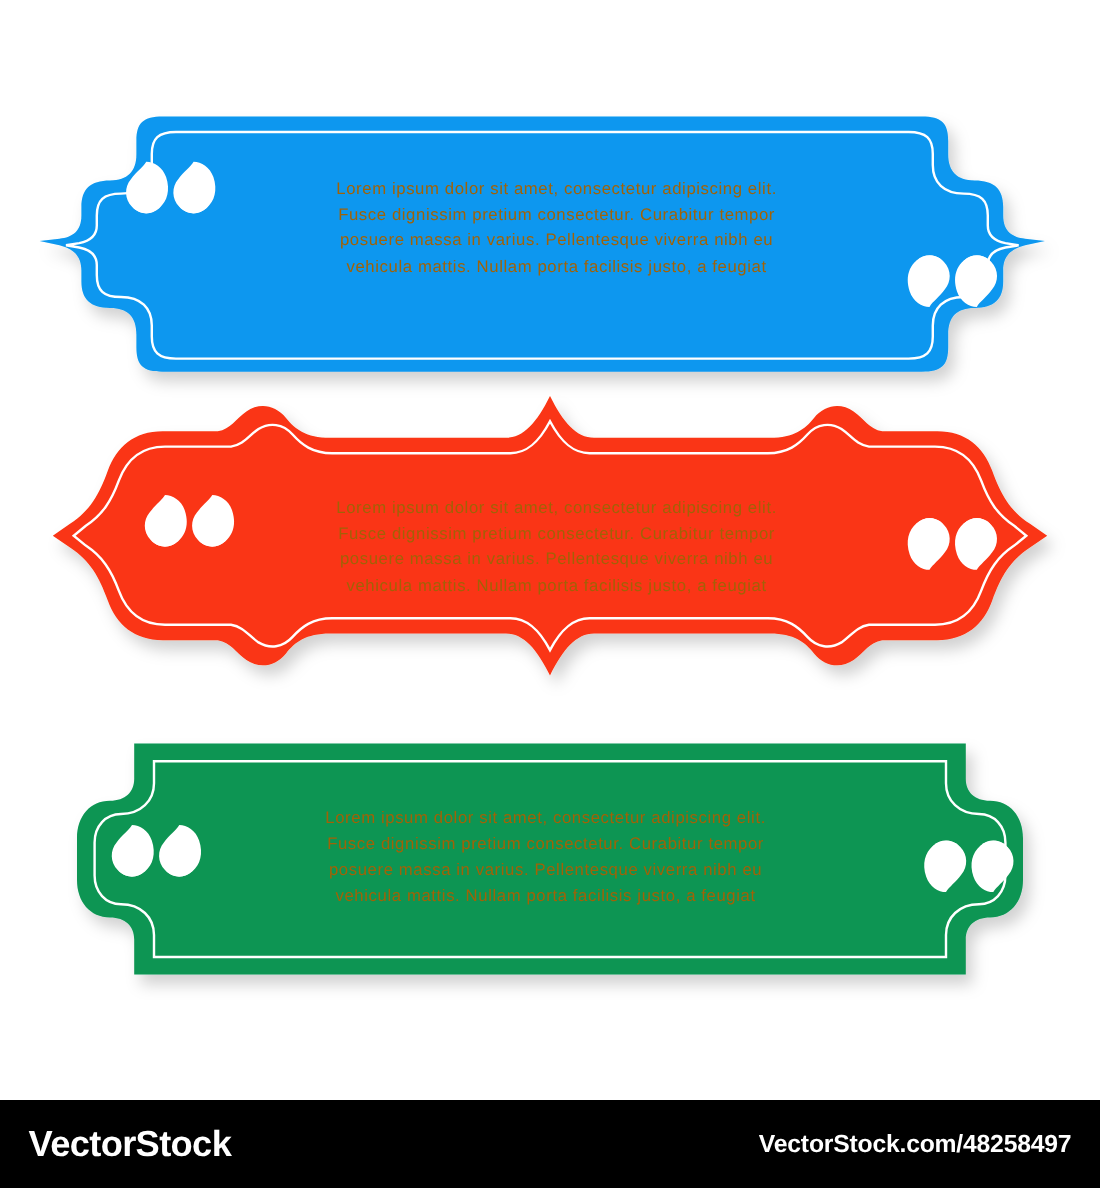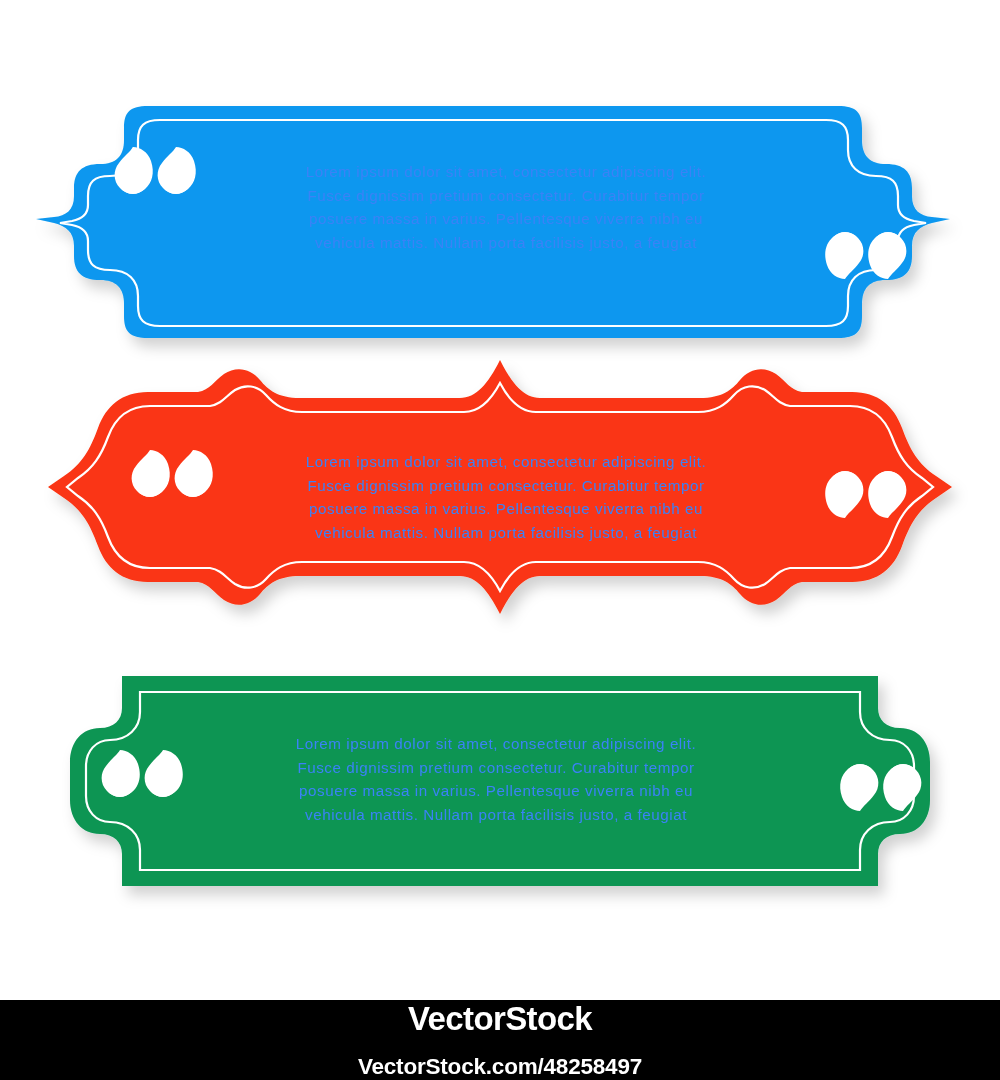--- a/index.html
+++ b/index.html
@@ -32,21 +32,21 @@
     pointer-events: none;
   }
   .banner svg {
     position: absolute;
     left: 0;
     top: 0;
     overflow: visible;
   }
   .quote-text {
     position: absolute;
-    color: #3b82f6;
+    color: #a16207;
     text-align: center;
     font-size: 15.2px;
     line-height: 23.6px;
     letter-spacing: 0.55px;
     font-weight: 400;
     white-space: pre-line;
     font-family: "Liberation Sans", "DejaVu Sans", sans-serif;
   }
   
   #blue-text  { left: 186px; top: 160px; width: 640px; }
@@ -61,21 +61,20 @@
     left: 0;
     top: 1000px;
     width: 1000px;
     height: 80px;
     background: #000000;
     display: flex;
     align-items: center;
     justify-content: space-between;
     box-sizing: border-box;
     padding: 0 26px;
-    flex-direction: column;
   }
   #footer .brand {
     color: #ffffff;
     font-size: 33px;
     font-weight: 700;
     letter-spacing: -0.6px;
     font-family: "Liberation Sans", "DejaVu Sans", sans-serif;
   }
   #footer .url {
     color: #ffffff;

